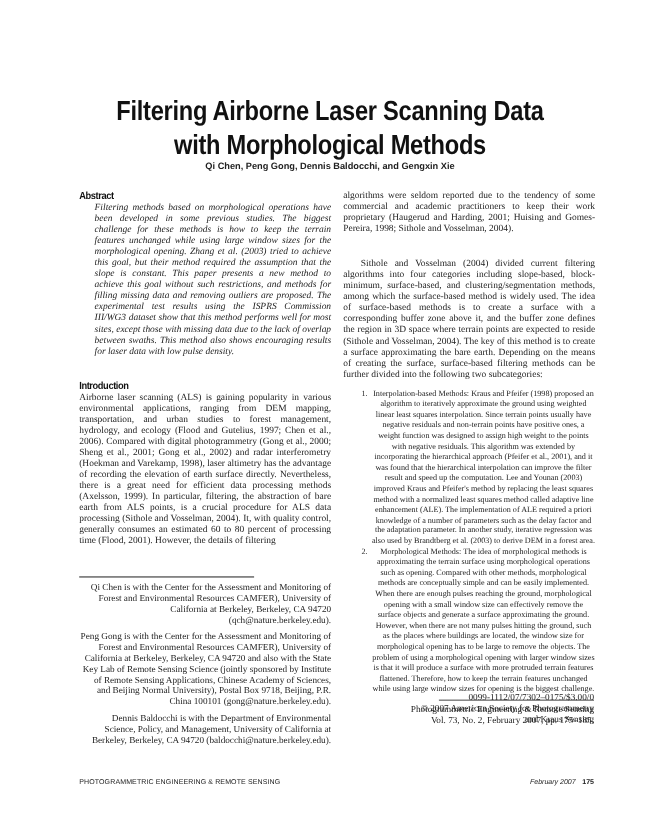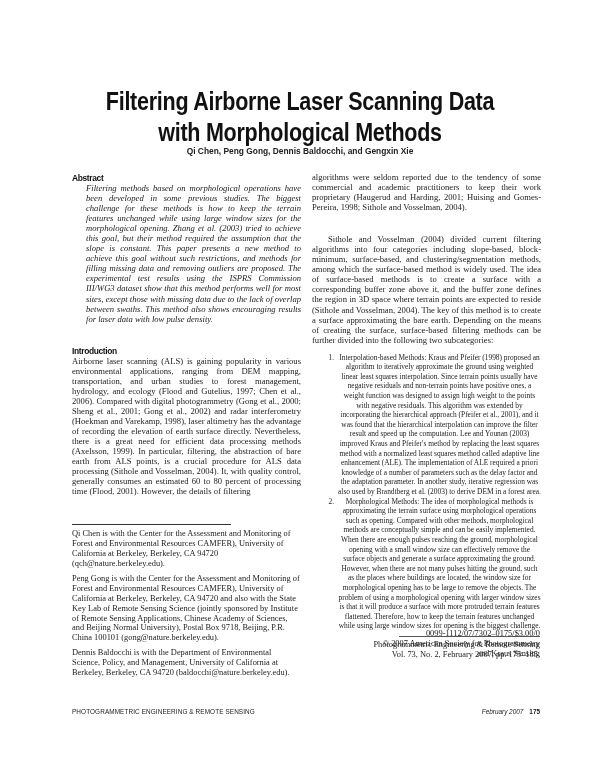--- a/index.html
+++ b/index.html
@@ -19,21 +19,21 @@
   .col-right { left: 312px; width: 229px; font-family: Liberation Serif, serif; }
   .heading {
     font-family: "Liberation Sans", sans-serif; font-weight: bold; font-size: 9.4px;
     line-height: 11px; letter-spacing: -0.4px; color: #111; transform: scaleX(0.9); transform-origin: left;
   }
   .abstract-text { font-style: italic; text-align: justify; text-align-last: left; margin-left: 14px; }
   .para { text-align: justify; text-align-last: left; }
   .indent { text-indent: 16px; margin-top: 22px; }
   .intro-heading { margin-top: 21px; }
   .footnote-rule { width: 159px; border-top: 1px solid #333; margin-top: 28px; margin-bottom: 4px; }
-  .footnote { font-size: 8.4px; line-height: 9.9px; margin-bottom: 5px; text-align: left; }
+  .footnote { font-size: 8.4px; line-height: 9.9px; margin-bottom: 5px; text-align: right; }
   ol.subcats { margin: 8px 0 0 0; padding-left: 24px; font-size: 7.4px; line-height: 9.6px; }
   ol.subcats li { padding-left: 2px; text-align: center; }
   .pubinfo { position: absolute; left: 362px; width: 178px; text-align: right; font-family: "Liberation Serif", serif; font-size: 8.4px; line-height: 9.9px; color: #222; }
   .pubinfo-rule { position: absolute; left: 399px; top: 636px; width: 141px; border-top: 1px solid #555; }
   .pub1 { top: 640px; }
   .pub2 { top: 629px; }
   .running-foot {
     position: absolute; top: 708px; font-family: "Liberation Sans", sans-serif; font-size: 6.4px; color: #222;
   }
   .foot-left { left: 72px; letter-spacing: 0.1px; }

